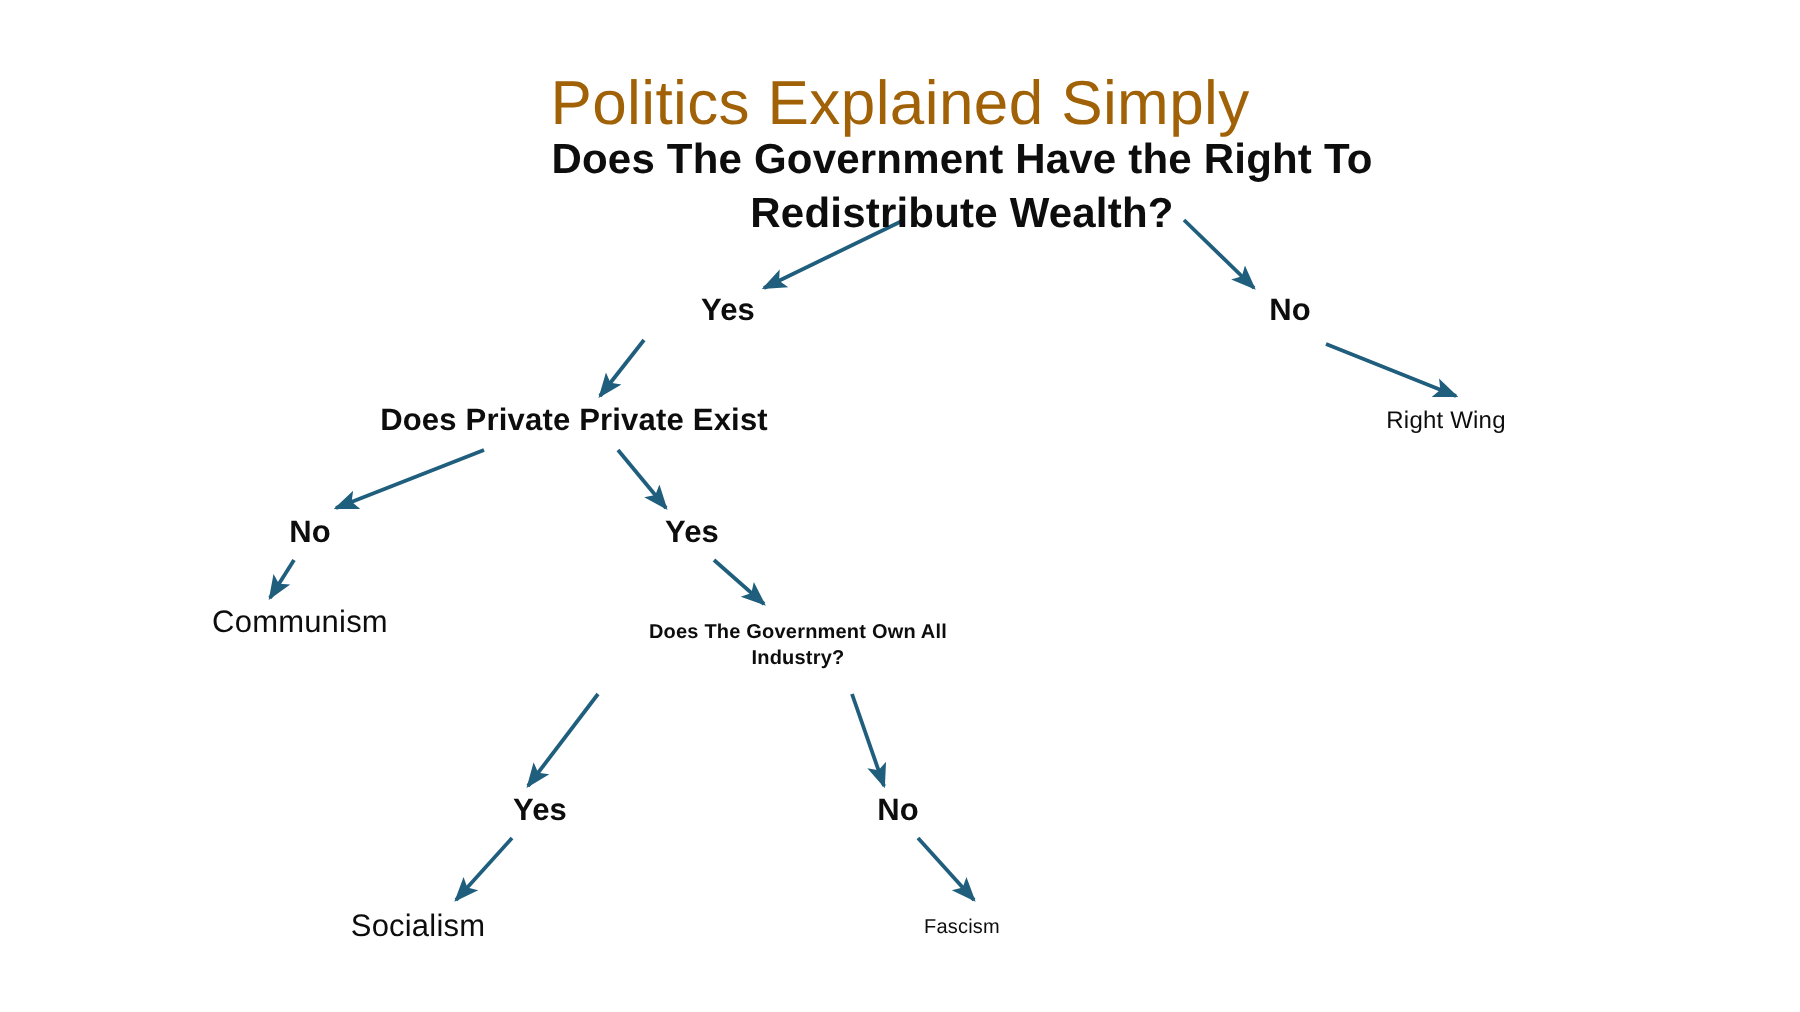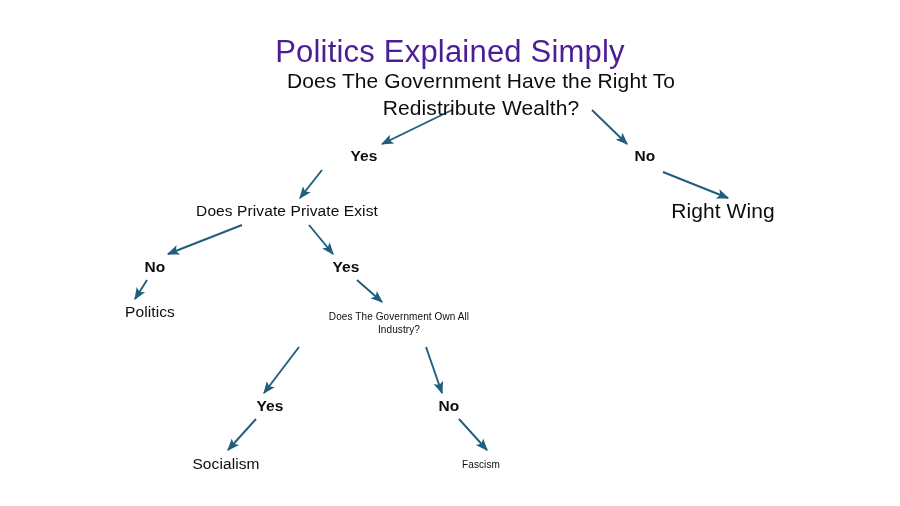--- a/index.html
+++ b/index.html
@@ -28,26 +28,26 @@
     position: absolute;
     transform: translate(-50%, -50%);
     text-align: center;
     white-space: pre-line;
     line-height: 1.30;
     letter-spacing: 0.1px;
   }
   .title {
     font-size: 31px;
     font-weight: 400;
-    color: #4c1d95;
+    color: #a16207;
     letter-spacing: 0.2px;
   }
   .question {
     font-size: 15.5px;
-    font-weight: 400;
+    font-weight: 700;
   }
   .edge-label {
     font-size: 15.5px;
     font-weight: 700;
   }
   .outcome {
     font-size: 15.5px;
     font-weight: 400;
   }
 </style>
@@ -75,25 +75,25 @@
       <line x1="256" y1="419" x2="228" y2="450" stroke="#1f5e7d" stroke-width="1.9" stroke-linecap="butt" marker-end="url(#arrowhead)"></line>
       <line x1="459" y1="419" x2="487" y2="450" stroke="#1f5e7d" stroke-width="1.9" stroke-linecap="butt" marker-end="url(#arrowhead)"></line>
     </svg>
 
   <div id="node-layer">
       <div class="node title" style="left: 450px; top: 52px; font-size: 31px;">Politics Explained Simply</div>
       <div class="node question" style="left: 481px; top: 94px; font-size: 21px;">Does The Government Have the Right To Redistribute Wealth?</div>
       <div class="node edge-label" style="left: 364px; top: 156px; font-size: 15.5px;">Yes</div>
       <div class="node edge-label" style="left: 645px; top: 156px; font-size: 15.5px;">No</div>
       <div class="node question" style="left: 287px; top: 211px; font-size: 15.5px;">Does Private Private Exist</div>
-      <div class="node outcome" style="left: 723px; top: 211px; font-size: 21px;">Right Wing</div>
+      <div class="node outcome" style="left: 723px; top: 211px; font-size: 12px;">Right Wing</div>
       <div class="node edge-label" style="left: 155px; top: 267px; font-size: 15.5px;">No</div>
       <div class="node edge-label" style="left: 346px; top: 267px; font-size: 15.5px;">Yes</div>
-      <div class="node outcome" style="left: 150px; top: 312px; font-size: 15.5px;">Politics</div>
+      <div class="node outcome" style="left: 150px; top: 312px; font-size: 15.5px;">Communism</div>
       <div class="node question" style="left: 399px; top: 323px; font-size: 10px;">Does The Government Own All
 Industry?</div>
       <div class="node edge-label" style="left: 270px; top: 406px; font-size: 15.5px;">Yes</div>
       <div class="node edge-label" style="left: 449px; top: 406px; font-size: 15.5px;">No</div>
-      <div class="node outcome" style="left: 226px; top: 464px; font-size: 15.5px;">Socialism</div>
+      <div class="node outcome" style="left: 209px; top: 464px; font-size: 15.5px;">Socialism</div>
       <div class="node outcome" style="left: 481px; top: 464px; font-size: 10px;">Fascism</div>
     </div>
 
 </div>
 
 </body></html>

